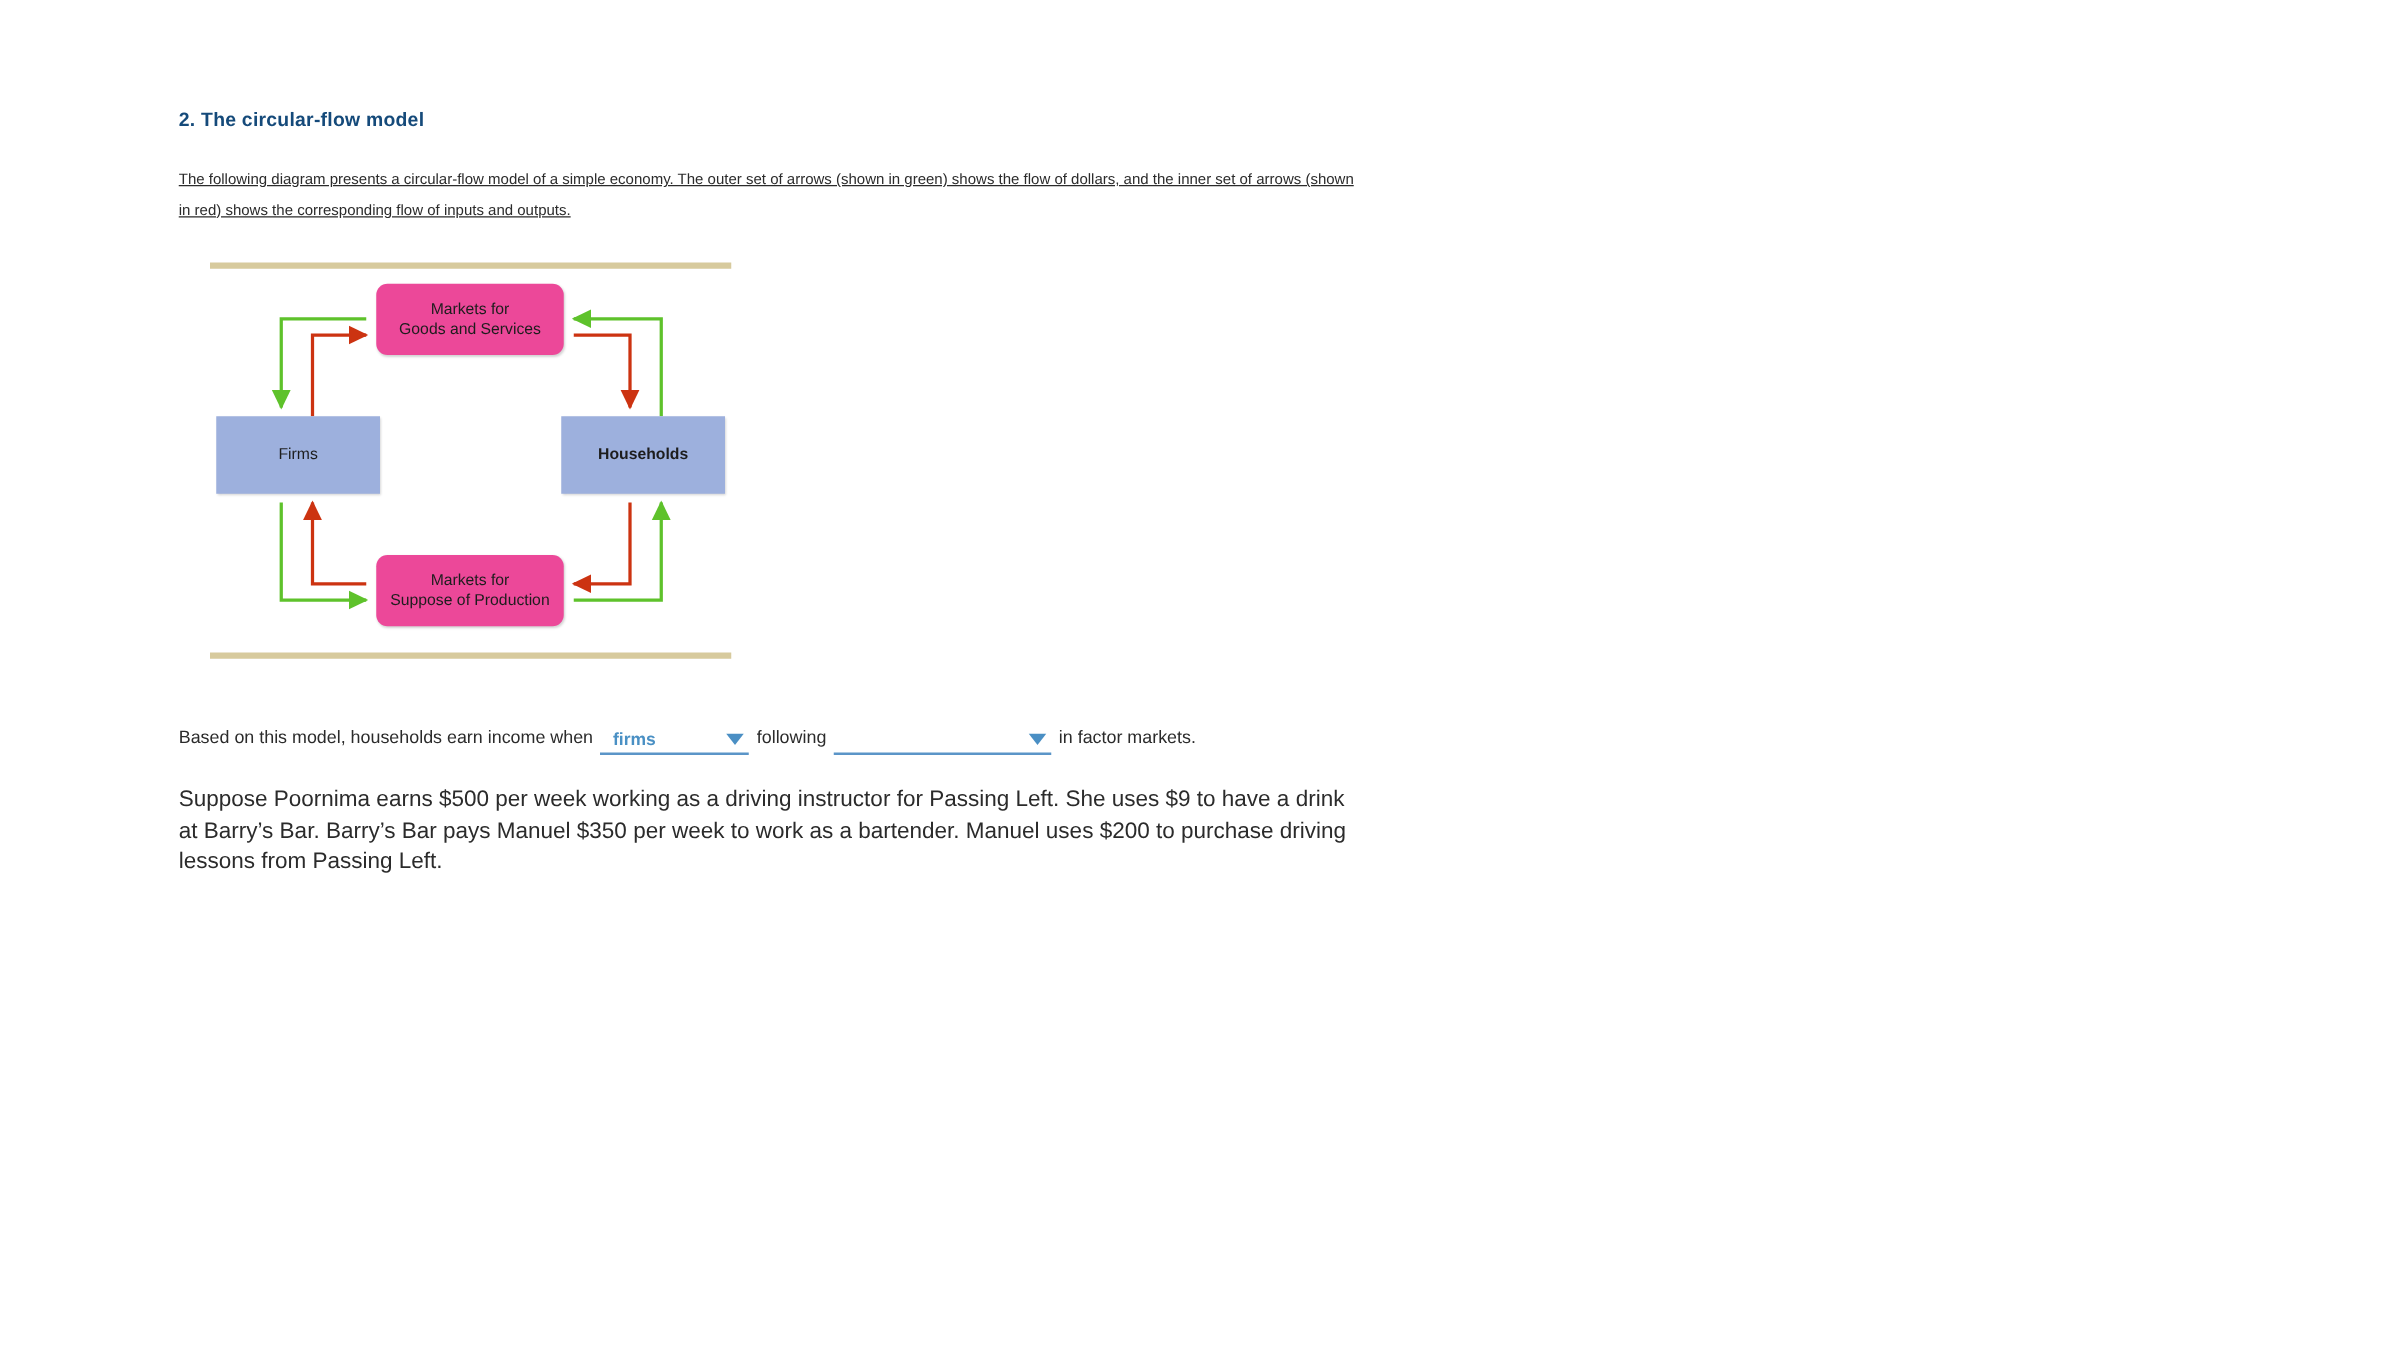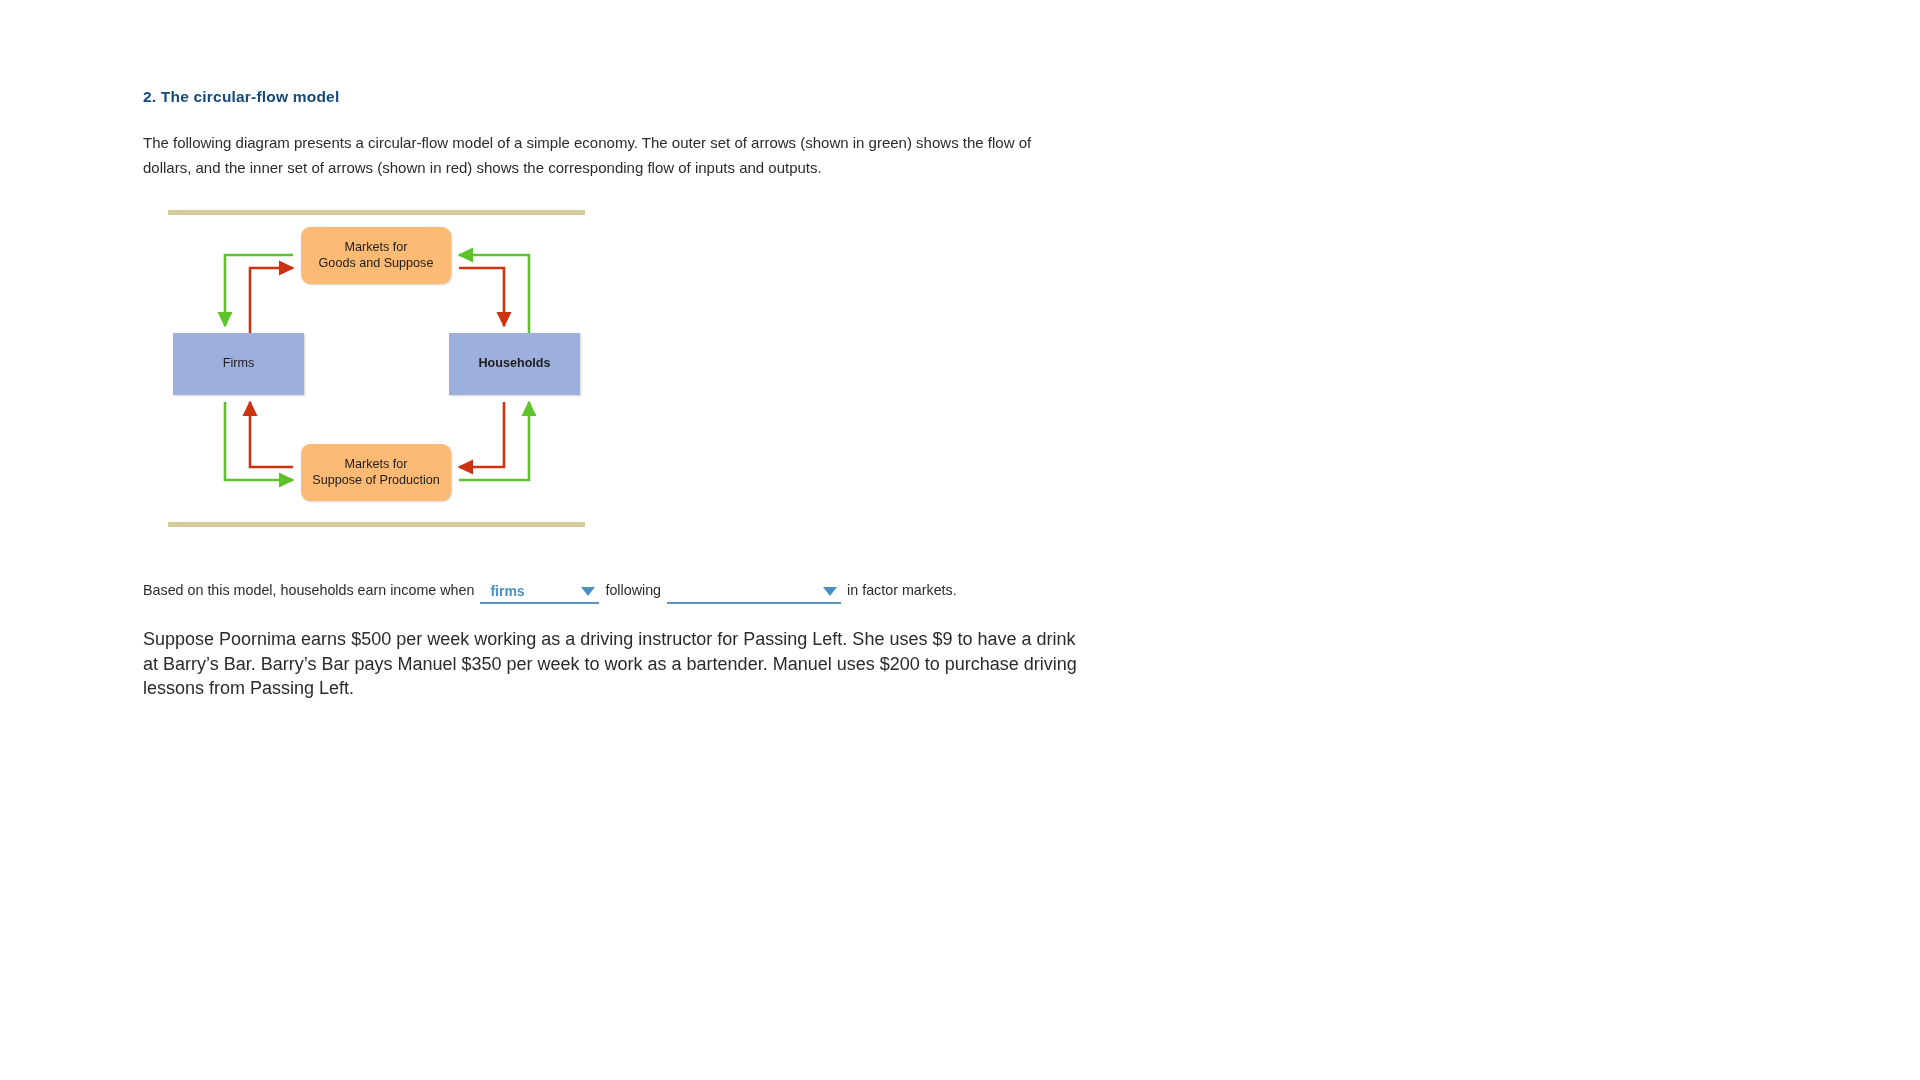--- a/index.html
+++ b/index.html
@@ -40,23 +40,24 @@
     color: #154a7a;
     letter-spacing: .2px;
     white-space: nowrap;
   }
 
   .intro-para {
     position: absolute;
     left: 0;
     top: 131px;
     width: 940px;
-    font-size: 15px;
+    font-size: 12px;
     line-height: 24.5px;
     color: #2b2b2b;
+    text-decoration: underline;
   }
 
   
   .diagram {
     position: absolute;
     left: 25px;
     top: 206px;
     width: 420px;
     height: 330px;
   }
@@ -82,21 +83,21 @@
     position: absolute;
     display: flex;
     align-items: center;
     justify-content: center;
     text-align: center;
     font-size: 12.6px;
     line-height: 15.5px;
     color: #1d1d1d;
   }
   .node.market {
-    background: #fdba74;
+    background: #ec4899;
     border-radius: 9px;
     box-shadow: 1px 1px 2px rgba(0,0,0,.18);
   }
   .node.sector {
     background: #9db0dd;
     box-shadow: 1px 1px 2px rgba(0,0,0,.18);
   }
   #node-goods   { left: 133px; top: 21px;  width: 150px; height: 57px; }
   #node-factors { left: 133px; top: 238px; width: 150px; height: 57px; }
   #node-firms   { left: 5px;   top: 127px; width: 131px; height: 62px; }
@@ -204,21 +205,21 @@
         </g>
 
         <g>
           <path d="M125,261 L82,261 L82,196" fill="none" stroke="#cc3311" stroke-width="2.6" marker-end="url(#rArrow)"></path>
         </g>
       </svg>
 
       <div class="node market" id="node-goods">
         <span>
           <span>Markets for</span><br>
-          <span>Goods and Suppose</span>
+          <span>Goods and Services</span>
         </span>
       </div>
 
       <div class="node market" id="node-factors">
         <span>
           <span>Markets for</span><br>
           <span>Suppose of Production</span>
         </span>
       </div>
 

